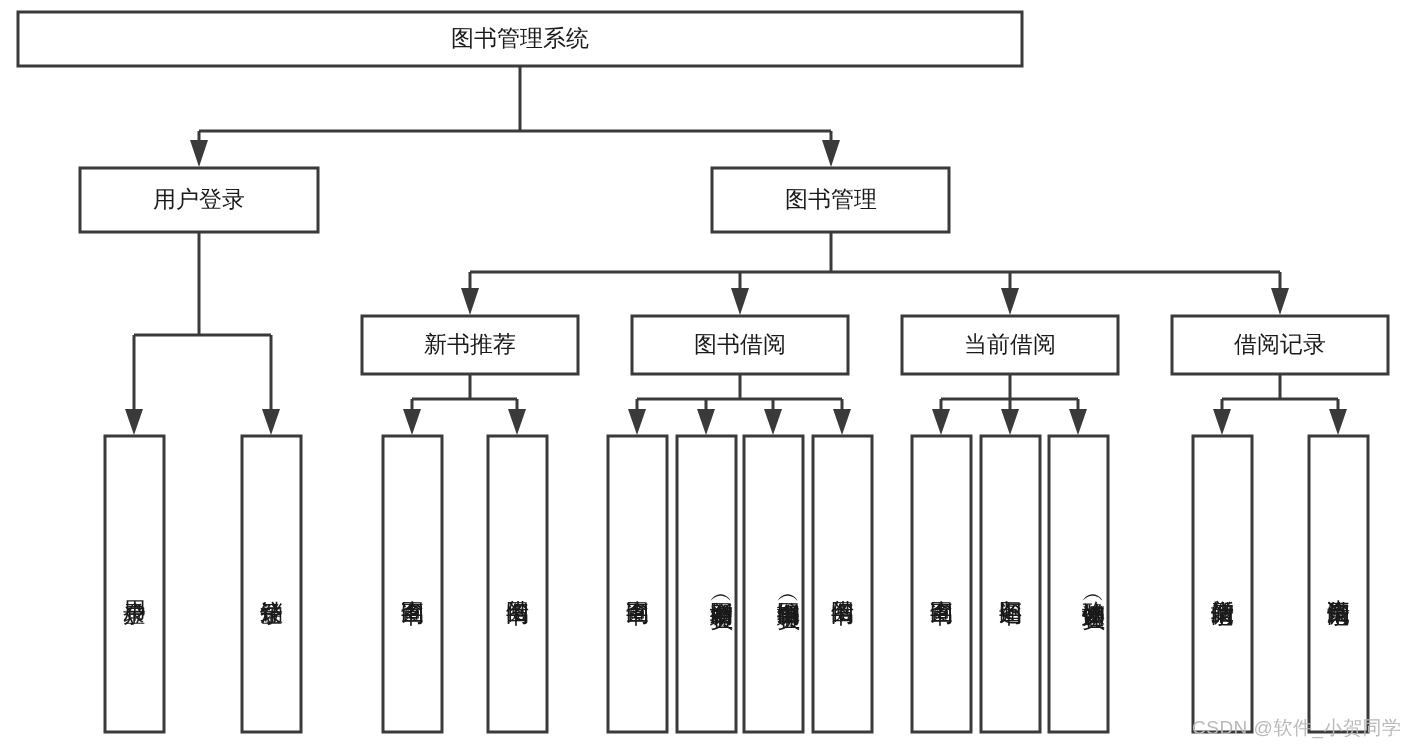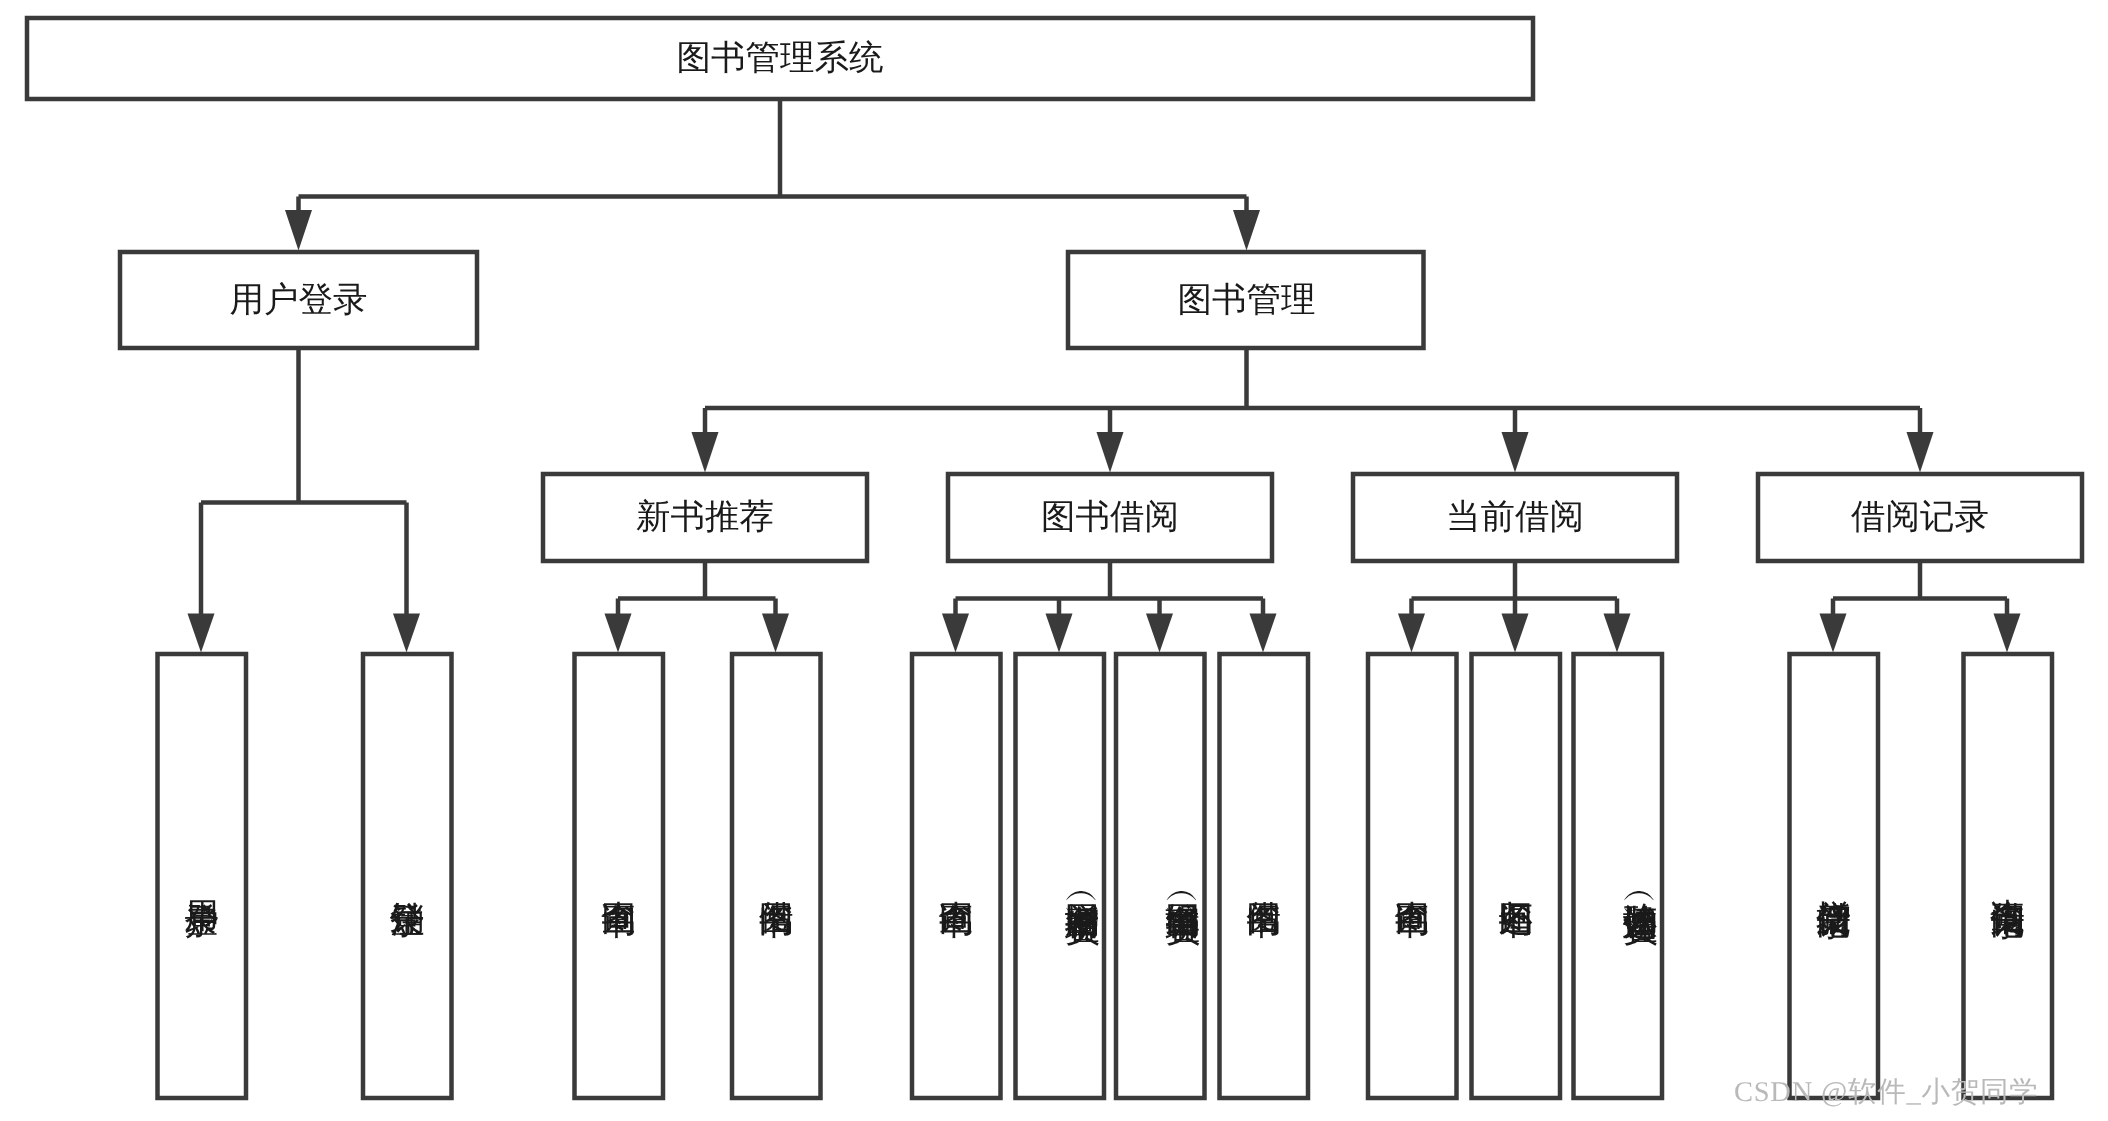--- a/index.html
+++ b/index.html
@@ -212,15 +212,15 @@
   <div class="node-label-v" style="left:744px; top:436px; width:59px; height:296px; display:flex; align-items:flex-start; justify-content:center; padding-top:6px; box-sizing:border-box;">编辑图书（管理员）</div>
   <div class="node-label-v" style="left:813px; top:436px; width:59px; height:296px; display:flex; align-items:center; justify-content:center;">借阅图书</div>
 
   <div class="node-label-v" style="left:912px; top:436px; width:59px; height:296px; display:flex; align-items:center; justify-content:center;">查询图书</div>
   <div class="node-label-v" style="left:981px; top:436px; width:59px; height:296px; display:flex; align-items:center; justify-content:center;">归还图书</div>
   <div class="node-label-v" style="left:1049px; top:436px; width:59px; height:296px; display:flex; align-items:flex-start; justify-content:center; padding-top:6px; box-sizing:border-box;">确认归还（管理员）</div>
 
   <div class="node-label-v" style="left:1193px; top:436px; width:59px; height:296px; display:flex; align-items:center; justify-content:center;">新增借阅记录</div>
   <div class="node-label-v" style="left:1309px; top:436px; width:59px; height:296px; display:flex; align-items:center; justify-content:center;">查询借阅记录</div>
 
-  <div class="watermark" style="left:1156px; top:715px;font-family:Liberation Serif, serif;">CSDN @软件_小贺同学</div>
+  <div class="watermark" style="left:1192px; top:715px;">CSDN @软件_小贺同学</div>
 
 </div>
 
 </body></html>

